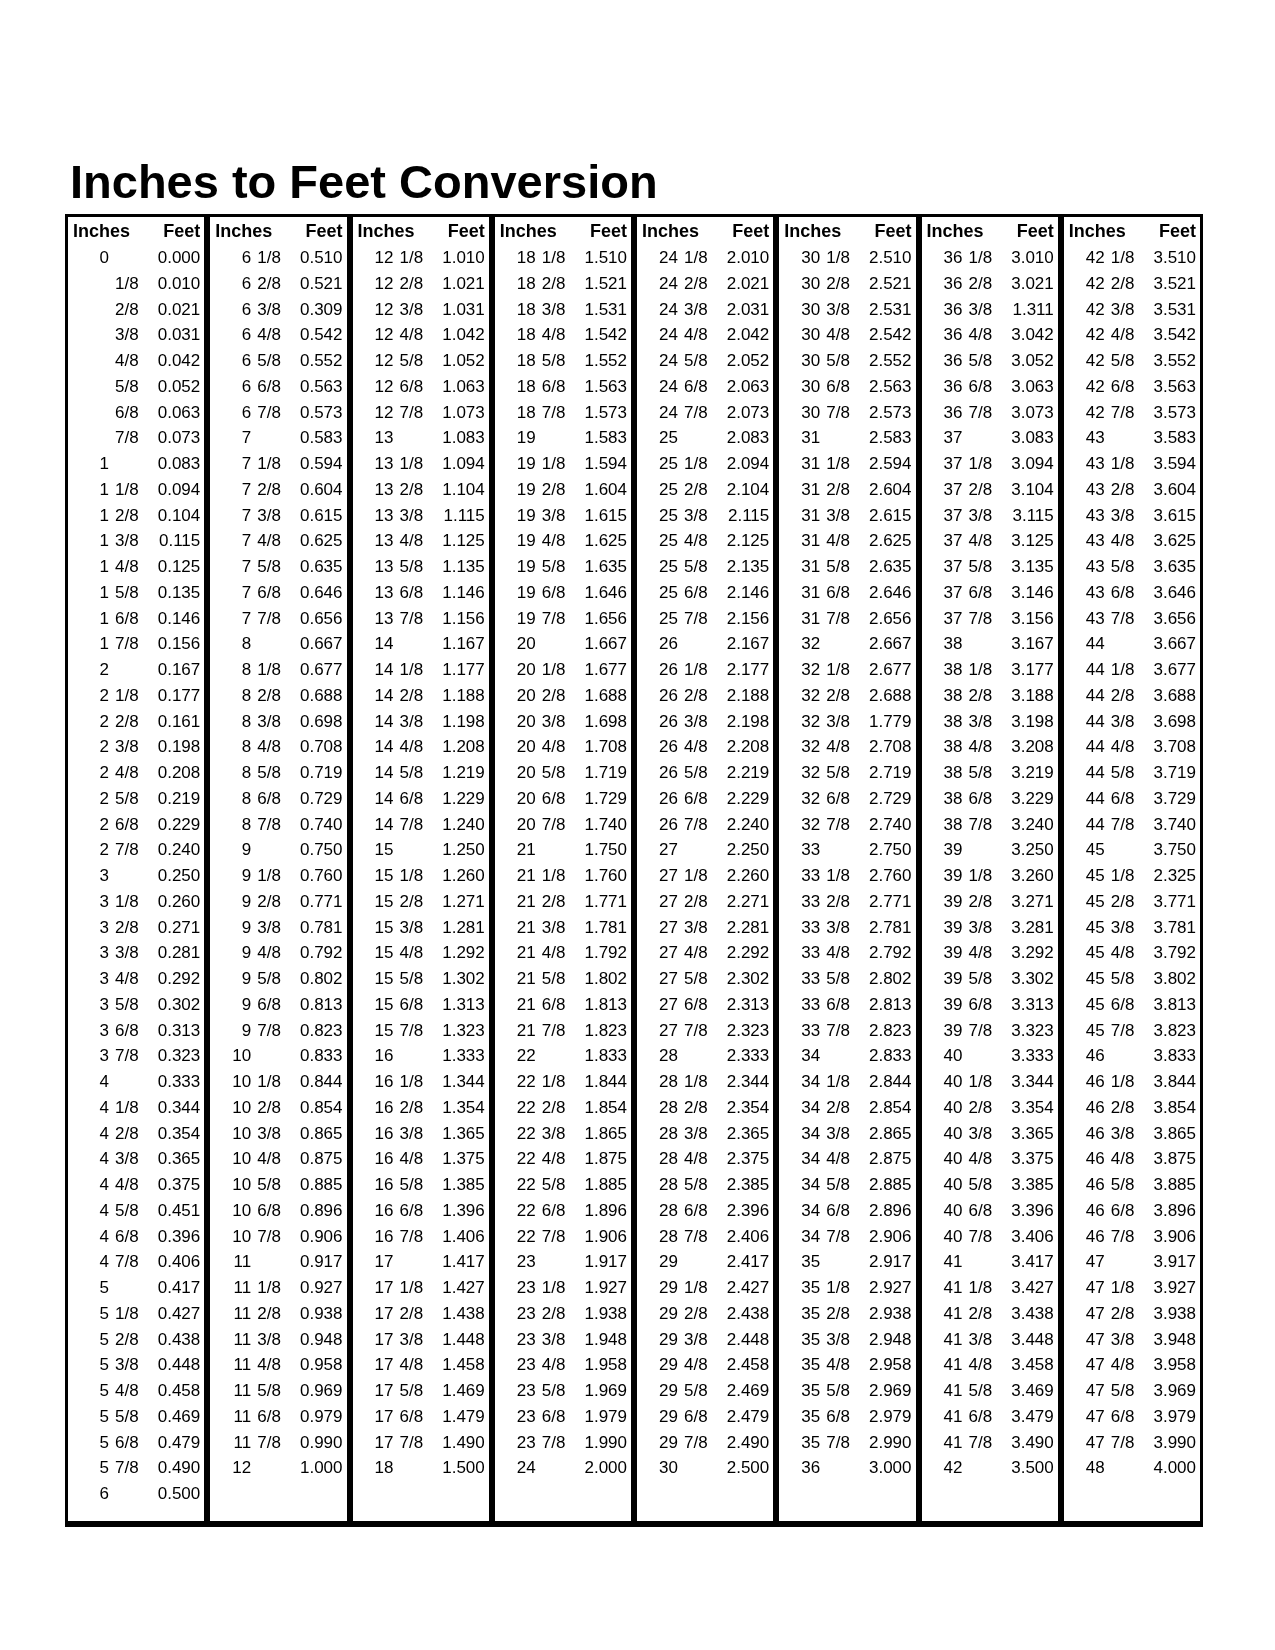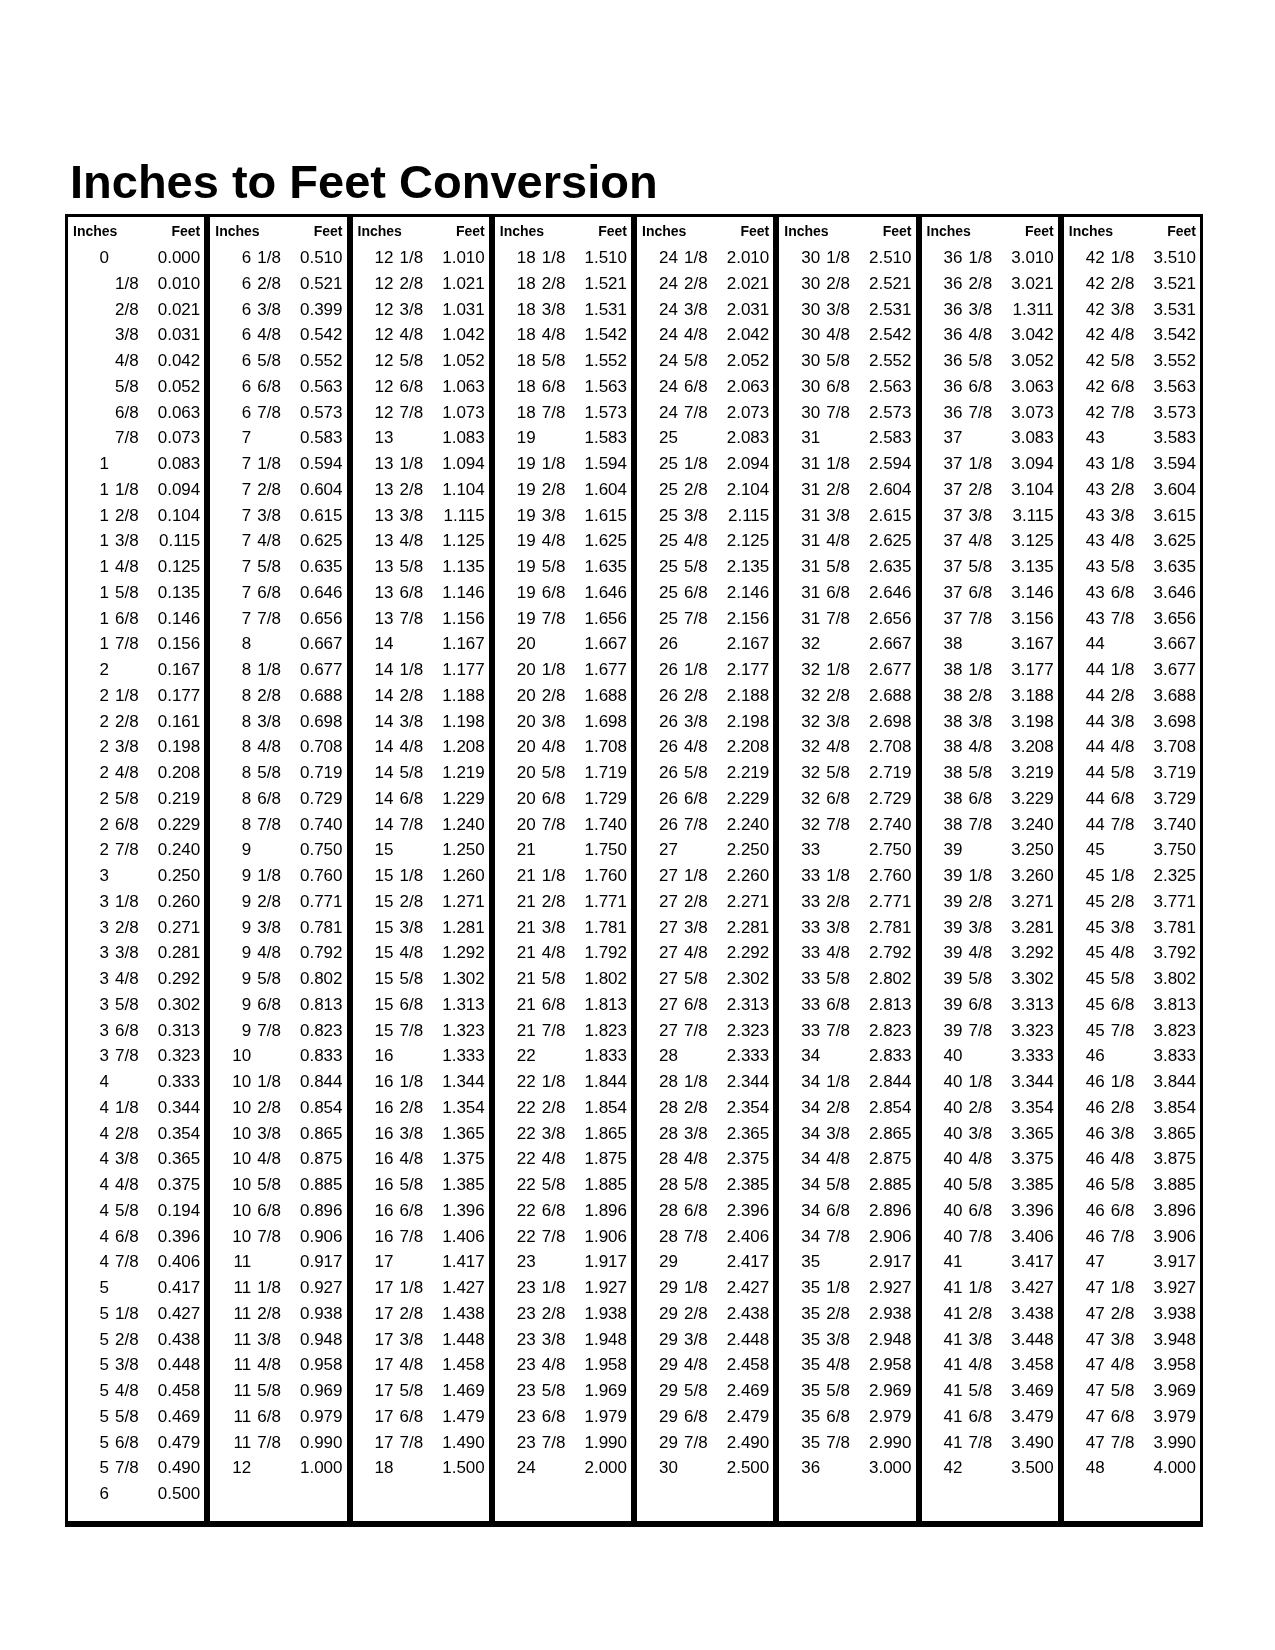--- a/index.html
+++ b/index.html
@@ -1,20 +1,20 @@
 <!DOCTYPE html>
 <html><head>
 <meta charset="utf-8">
 <style>
   html,body{margin:0;padding:0;background:#ffffff;}
   body{position:relative;width:1275px;height:1650px;font-family:"Liberation Sans",sans-serif;color:#000;overflow:hidden;}
   .page-title{position:absolute;left:70px;top:123px;font-size:47px;line-height:55px;font-weight:bold;white-space:nowrap;letter-spacing:0;}
   .conv-table{position:absolute;left:65px;top:214px;width:1138px;display:flex;align-items:stretch;border-bottom:3px solid #000;box-sizing:border-box;}
   .group{flex:1 1 0;border:3px solid #000;box-sizing:border-box;padding-bottom:14px;background:#fff;}
-  .thead{display:flex;justify-content:space-between;align-items:center;height:28px;font-weight:bold;font-size:14px;padding:0 4px 0 5px;}
+  .thead{display:flex;justify-content:space-between;align-items:center;height:28px;font-weight:bold;font-size:18px;padding:0 4px 0 5px;}
   .row{display:flex;align-items:baseline;height:25.75px;line-height:25.75px;font-size:17px;}
   .cell-w{width:36px;text-align:right;flex:0 0 36px;padding-left:5px;box-sizing:content-box;}
   .cell-fr{width:34px;margin-left:6px;text-align:left;flex:0 0 34px;white-space:nowrap;}
   .cell-ft{flex:1 1 auto;text-align:right;padding-right:4px;}
 </style>
 </head>
 <body>
 
 <h1 class="page-title">Inches to Feet Conversion</h1>
 
@@ -205,21 +205,21 @@
         <span class="cell-ft">0.365</span>
       </div>
       <div class="row">
         <span class="cell-w">4</span>
         <span class="cell-fr">4/8</span>
         <span class="cell-ft">0.375</span>
       </div>
       <div class="row">
         <span class="cell-w">4</span>
         <span class="cell-fr">5/8</span>
-        <span class="cell-ft">0.194</span>
+        <span class="cell-ft">0.451</span>
       </div>
       <div class="row">
         <span class="cell-w">4</span>
         <span class="cell-fr">6/8</span>
         <span class="cell-ft">0.396</span>
       </div>
       <div class="row">
         <span class="cell-w">4</span>
         <span class="cell-fr">7/8</span>
         <span class="cell-ft">0.406</span>
@@ -281,21 +281,21 @@
         <span class="cell-ft">0.510</span>
       </div>
       <div class="row">
         <span class="cell-w">6</span>
         <span class="cell-fr">2/8</span>
         <span class="cell-ft">0.521</span>
       </div>
       <div class="row">
         <span class="cell-w">6</span>
         <span class="cell-fr">3/8</span>
-        <span class="cell-ft">0.399</span>
+        <span class="cell-ft">0.309</span>
       </div>
       <div class="row">
         <span class="cell-w">6</span>
         <span class="cell-fr">4/8</span>
         <span class="cell-ft">0.542</span>
       </div>
       <div class="row">
         <span class="cell-w">6</span>
         <span class="cell-fr">5/8</span>
         <span class="cell-ft">0.552</span>
@@ -1345,21 +1345,21 @@
         <span class="cell-ft">2.677</span>
       </div>
       <div class="row">
         <span class="cell-w">32</span>
         <span class="cell-fr">2/8</span>
         <span class="cell-ft">2.688</span>
       </div>
       <div class="row">
         <span class="cell-w">32</span>
         <span class="cell-fr">3/8</span>
-        <span class="cell-ft">2.698</span>
+        <span class="cell-ft">1.779</span>
       </div>
       <div class="row">
         <span class="cell-w">32</span>
         <span class="cell-fr">4/8</span>
         <span class="cell-ft">2.708</span>
       </div>
       <div class="row">
         <span class="cell-w">32</span>
         <span class="cell-fr">5/8</span>
         <span class="cell-ft">2.719</span>

